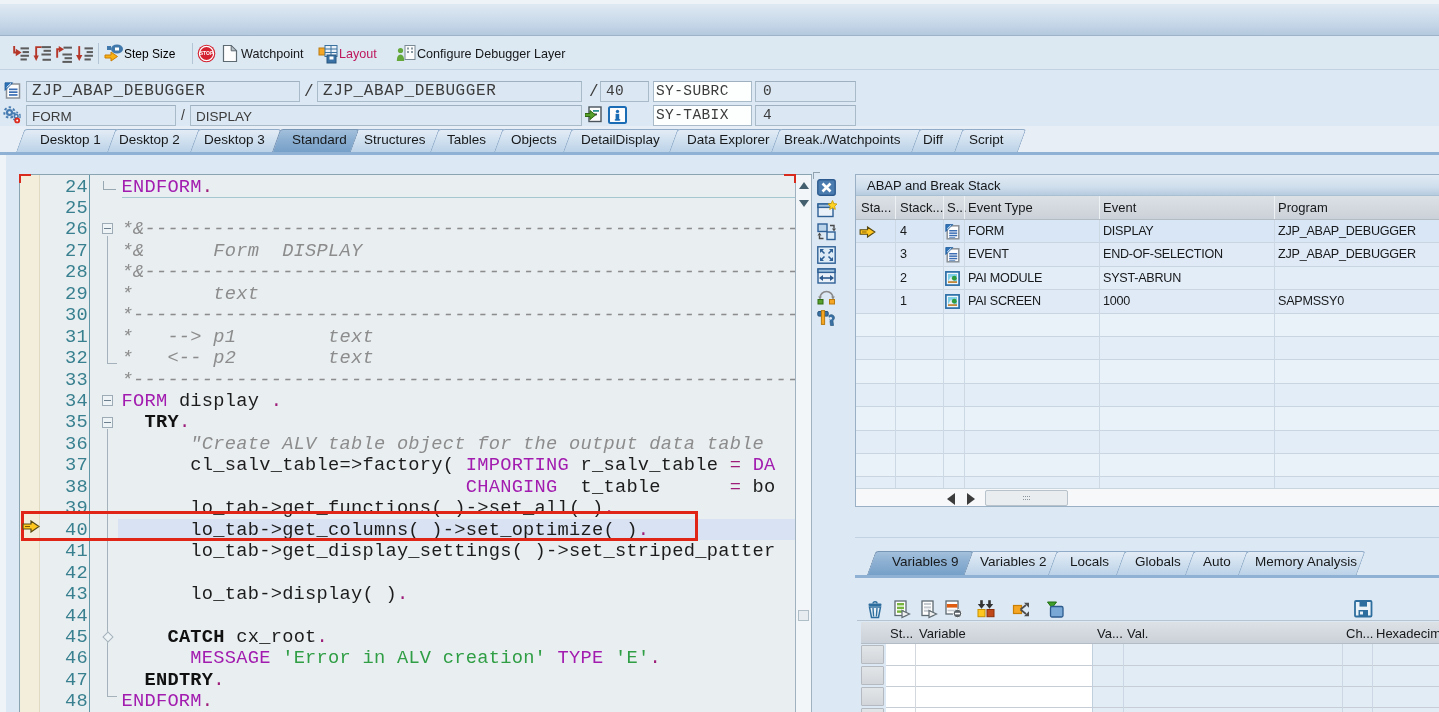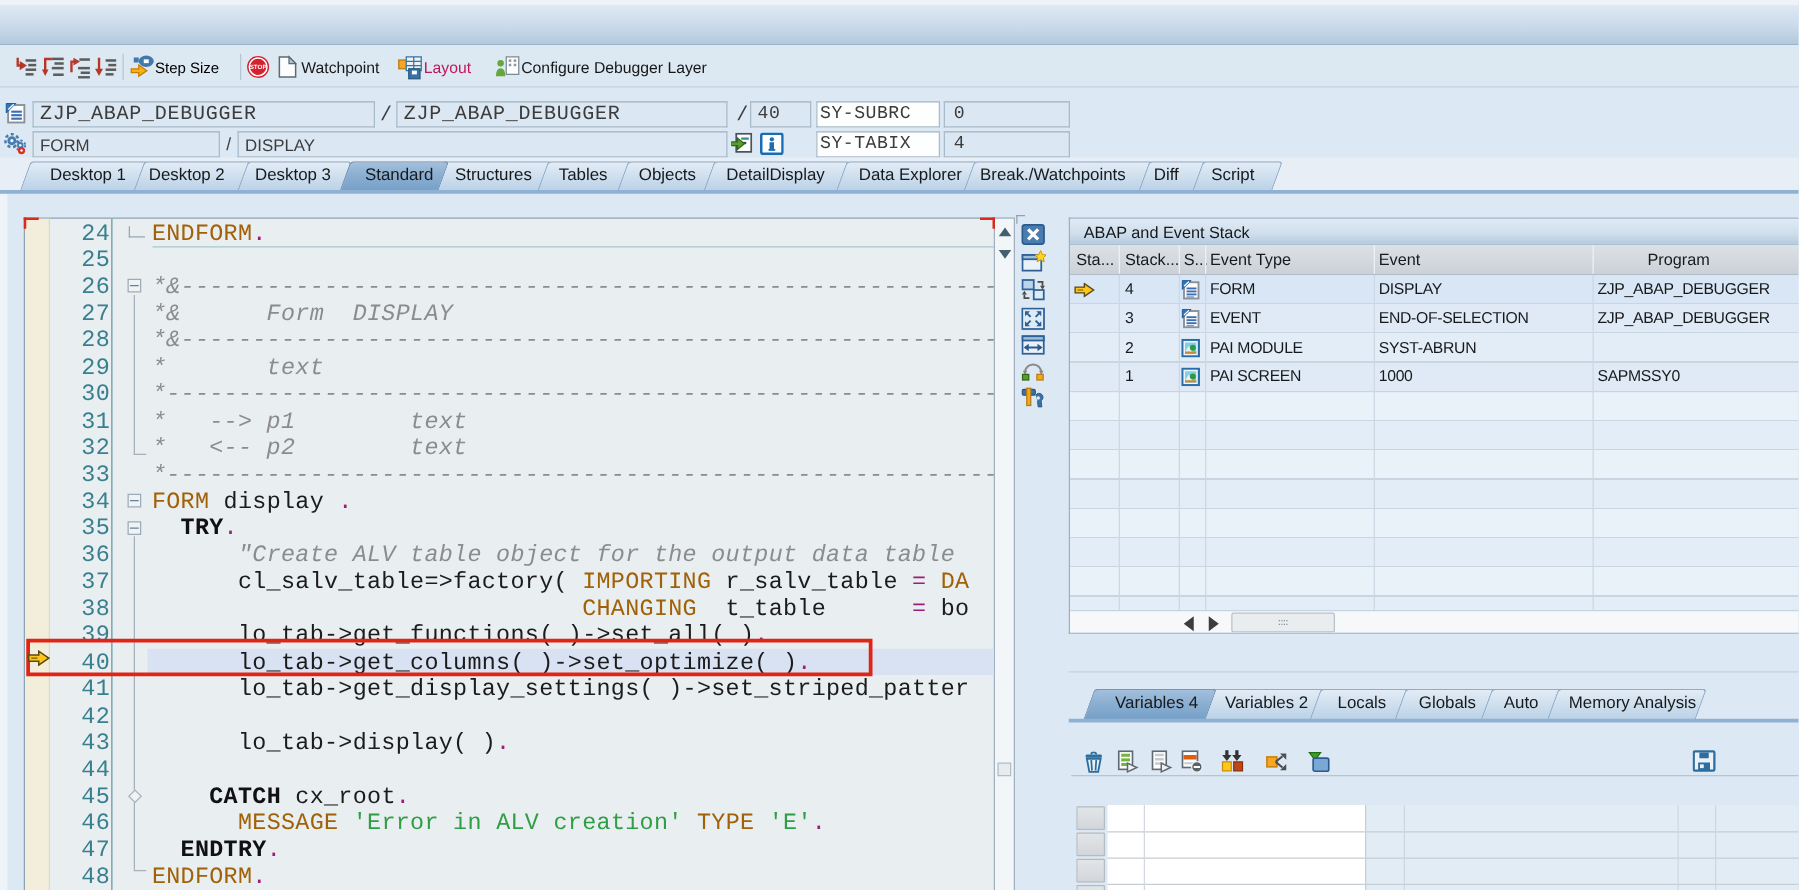--- a/index.html
+++ b/index.html
@@ -10,21 +10,21 @@
 .tab .bg{position:absolute;left:0;right:0;top:0;bottom:-1px;transform:skewX(-20deg);background:linear-gradient(#e3ecf6,#d0e0ef 45%,#bad1e7);border:1px solid #8fabc8;border-bottom:none;border-radius:3px 3px 0 0;}
 .tab .lb{position:relative;display:block;text-align:left;font-size:13.5px;color:#17191b;padding-top:3px;}
 .tab.act .bg{background:linear-gradient(#a3c0dc,#8db0d2 40%,#759fc8);border-color:#7795b5;}
 .vtab{position:absolute;top:551px;height:24px;}
 .vtab .bg{position:absolute;left:0;right:0;top:0;bottom:-1px;transform:skewX(-20deg);background:linear-gradient(#e3ecf6,#d0e0ef 45%,#bad1e7);border:1px solid #8fabc8;border-bottom:none;border-radius:3px 3px 0 0;}
 .vtab .lb{position:relative;display:block;text-align:left;font-size:13.5px;color:#17191b;padding-top:3px;}
 .vtab.act .bg{background:linear-gradient(#a3c0dc,#8db0d2 40%,#759fc8);border-color:#7795b5;}
 .fld{position:absolute;height:21px;background:#dbe7f2;border:1px solid #a9bac8;border-top-color:#9fb1c0;font-family:"Liberation Mono",monospace;font-size:16px;letter-spacing:0.6px;color:#3c3c3c;line-height:19px;padding-left:5px;}
 .fldw{background:#fdfefe;}
 .mono{font-family:"Liberation Mono",monospace;}
-.kw{color:#a16207;margin-top:48px;}
+.kw{color:#a21caf;margin-top:48px;}
 .cm{color:#8c8c8c;font-style:italic;}
 .st{color:#2f9e44;}
 .pt{color:#9d1d79;}
 .bd{font-weight:bold;color:#111;}
 #code{position:absolute;left:121.5px;top:176.5px;width:673.5px;overflow:hidden;font:18.7px/21.45px "Liberation Mono",monospace;letter-spacing:0.26px;color:#1c1c1c;white-space:pre;z-index:5;}
 #lnum{position:absolute;left:30px;top:176.5px;width:58px;text-align:right;font:18.7px/21.45px "Liberation Mono",monospace;letter-spacing:0.26px;color:#38808f;z-index:5;white-space:pre;}
 .srow{position:absolute;left:0;width:584px;height:23.4px;}
 .scell{position:absolute;top:0;height:23.4px;font-size:13px;color:#17191b;line-height:23.4px;white-space:nowrap;}
 .gridv{position:absolute;top:0;bottom:0;width:1px;background:#ccd8e4;}
 #stackrows .scell{font-size:12.6px;letter-spacing:-0.25px;}
@@ -376,29 +376,29 @@
   <svg class="abs" style="left:2px;top:131px;" width="20" height="19" viewBox="0 0 20 19">
         <rect x="0.8" y="3.5" width="10.4" height="4.6" rx="1.2" fill="#3a72a5" stroke="#28567e"></rect>
         <rect x="4.4" y="2.6" width="3.2" height="13.8" fill="#f5a623" stroke="#b97b10"></rect>
         <path d="M11.5 8.2 a3.2 3.2 0 1 1 4.4 4.4 L16.5 17.5 h-3 L13 12.9" fill="#3a72a5" stroke="#28567e" stroke-width="0.7"></path>
         <circle cx="13.6" cy="10.3" r="1.4" fill="#dfe9f1"></circle>
       </svg>
 </div>
 
 <div class="abs" style="left:855px;top:174px;width:584px;height:333px;border:1px solid #9ab0c4;border-right:none;background:#e6eff8;overflow:hidden;">
   <div class="abs" style="left:0;top:0;width:584px;height:21px;background:linear-gradient(#e0eaf4,#cfdeec 60%,#b6cbdf);border-bottom:1px solid #a9bfd3;">
-    <div style="margin:3px 0 0 11px;font-size:13px;color:#15171a;">ABAP and Event Stack</div>
+    <div style="margin:3px 0 0 11px;font-size:13px;color:#15171a;">ABAP and Break Stack</div>
   </div>
   <div class="abs" style="left:0;top:21px;width:584px;height:24px;background:linear-gradient(#dce1e6,#cbd1d8);border-bottom:1px solid #b3bcc5;">
     <span class="scell" style="left:5px;">Sta...</span>
     <span class="scell" style="left:44px;">Stack...</span>
     <span class="scell" style="left:91px;">S...</span>
     <span class="scell" style="left:112px;">Event Type</span>
     <span class="scell" style="left:247px;">Event</span>
-    <span class="scell" style="left:422px;margin-left:40px;">Program</span>
+    <span class="scell" style="left:422px;">Program</span>
     <span class="gridv" style="left:39px;background:#eef1f4;"></span>
     <span class="gridv" style="left:87px;background:#eef1f4;"></span>
     <span class="gridv" style="left:108px;background:#eef1f4;"></span>
     <span class="gridv" style="left:243px;background:#eef1f4;"></span>
     <span class="gridv" style="left:418px;background:#eef1f4;"></span>
   </div>
   <div class="abs" id="stackrows" style="left:0;top:45px;width:584px;height:268px;background:repeating-linear-gradient(to bottom,#e9f1f9 0 23.4px,#e3edf7 23.4px 46.8px);">
     <div class="srow" style="top:0;background:#d8e6f5;">
       <svg class="abs" style="left:3px;top:6px;" width="17" height="12" viewBox="0 0 18 13">
             <polygon points="1,4 9,4 9,1 17,6.5 9,12 9,9 1,9" fill="#ffc61e" stroke="#5a4a10" stroke-width="1.2"></polygon>
@@ -451,21 +451,21 @@
     <div class="abs" style="left:111px;top:4px;width:0;height:0;border-top:6px solid transparent;border-bottom:6px solid transparent;border-left:8px solid #3c3c3c;"></div>
     <div class="abs" style="left:129px;top:1px;width:83px;height:16px;background:#e9edf0;border:1px solid #b8c2ca;border-radius:2px;">
       <div style="margin:5px auto 0;width:7px;height:4px;border-top:1px dotted #8a949c;border-bottom:1px dotted #8a949c;"></div>
     </div>
   </div>
 </div>
 
 <div class="abs" style="left:855px;top:537px;width:584px;height:1px;background:#c2d2e2;"></div>
 <div class="vtab act" style="left:871px;width:98px;z-index:3;">
       <span class="bg"></span>
-      <span class="lb" style="padding-left:21px;">Variables 4</span>
+      <span class="lb" style="padding-left:21px;">Variables 9</span>
     </div>
 <div class="vtab" style="left:966px;width:89px;">
       <span class="bg"></span>
       <span class="lb" style="padding-left:14px;">Variables 2</span>
     </div>
 <div class="vtab" style="left:1052px;width:71px;">
       <span class="bg"></span>
       <span class="lb" style="padding-left:18px;">Locals</span>
     </div>
 <div class="vtab" style="left:1120px;width:72px;">
@@ -531,20 +531,28 @@
   <svg class="abs" style="left:494px;top:2px;" width="19" height="18" viewBox="0 0 19 18">
         <rect x="1" y="1" width="16.5" height="15.5" rx="1" fill="#eaf2f8" stroke="#2e6e9e" stroke-width="1.8"></rect>
         <rect x="5.5" y="2" width="7.5" height="4.6" fill="#2e6e9e"></rect>
         <rect x="4.5" y="10" width="9.5" height="6" fill="#2e6e9e"></rect>
         <rect x="6" y="11.5" width="3" height="3" fill="#eaf2f8"></rect>
       </svg>
 </div>
 <div class="abs" style="left:857px;top:620px;width:582px;height:1px;background:#b6c4d2;"></div>
 
 <div class="abs" style="left:861px;top:622px;width:578px;height:90px;overflow:hidden;">
+  <div class="abs" style="left:0;top:0;width:578px;height:22px;background:linear-gradient(#dce1e6,#cbd1d8);border-bottom:1px solid #b3bcc5;">
+    <span class="scell" style="left:29px;">St...</span>
+    <span class="scell" style="left:58px;">Variable</span>
+    <span class="scell" style="left:236px;">Va...</span>
+    <span class="scell" style="left:266px;">Val.</span>
+    <span class="scell" style="left:485px;">Ch...</span>
+    <span class="scell" style="left:515px;">Hexadecim</span>
+  </div>
   <div class="abs" style="left:25px;top:22px;width:206px;height:68px;background:#ffffff;"></div>
   <div class="abs" style="left:231px;top:22px;width:347px;height:68px;background:#e2ecf5;"></div>
   <div class="abs" style="left:0;top:22px;width:578px;height:68px;">
     <div class="sel" style="top:1px;"></div>
     <div class="sel" style="top:22px;"></div>
     <div class="sel" style="top:43px;"></div>
     <div class="sel" style="top:64px;"></div>
     <div class="abs" style="left:25px;top:21px;width:553px;height:1px;background:#c6cdd4;"></div>
     <div class="abs" style="left:25px;top:42px;width:553px;height:1px;background:#c6cdd4;"></div>
     <div class="abs" style="left:25px;top:63px;width:553px;height:1px;background:#c6cdd4;"></div>

